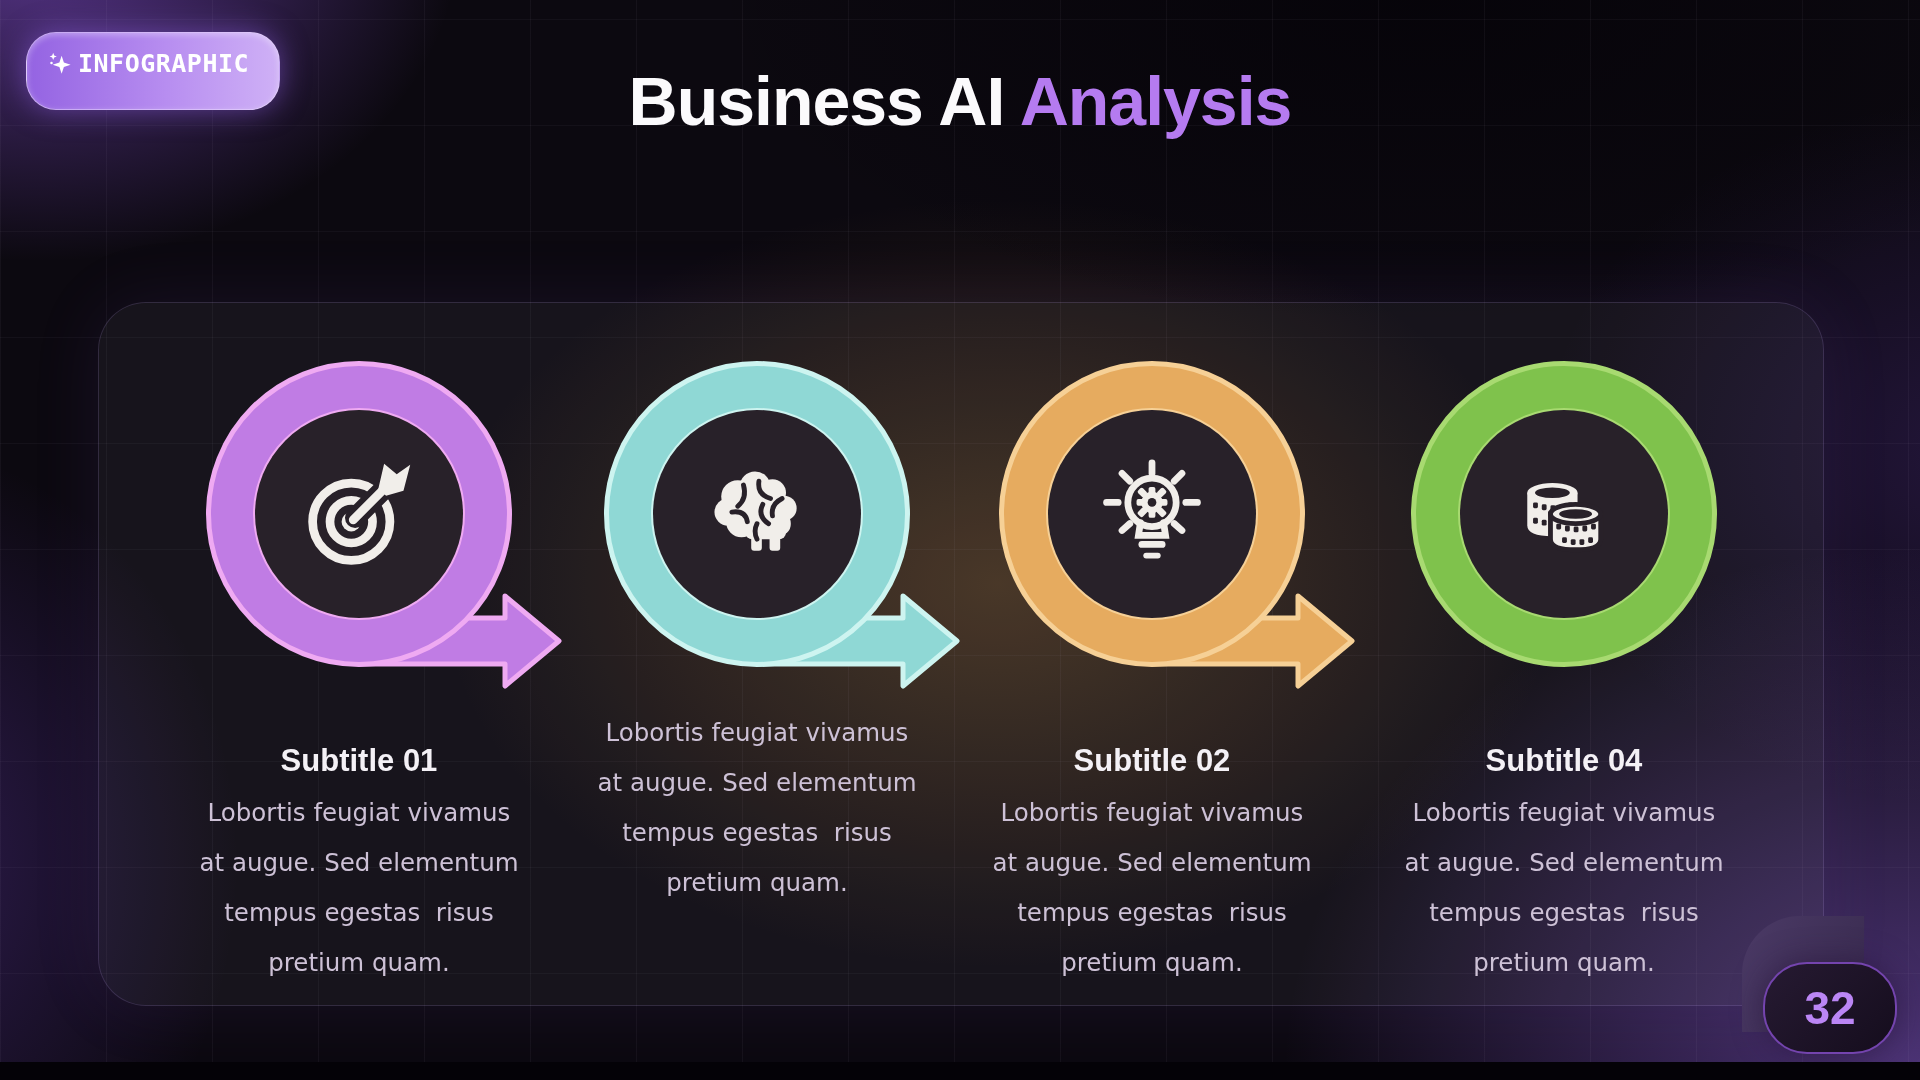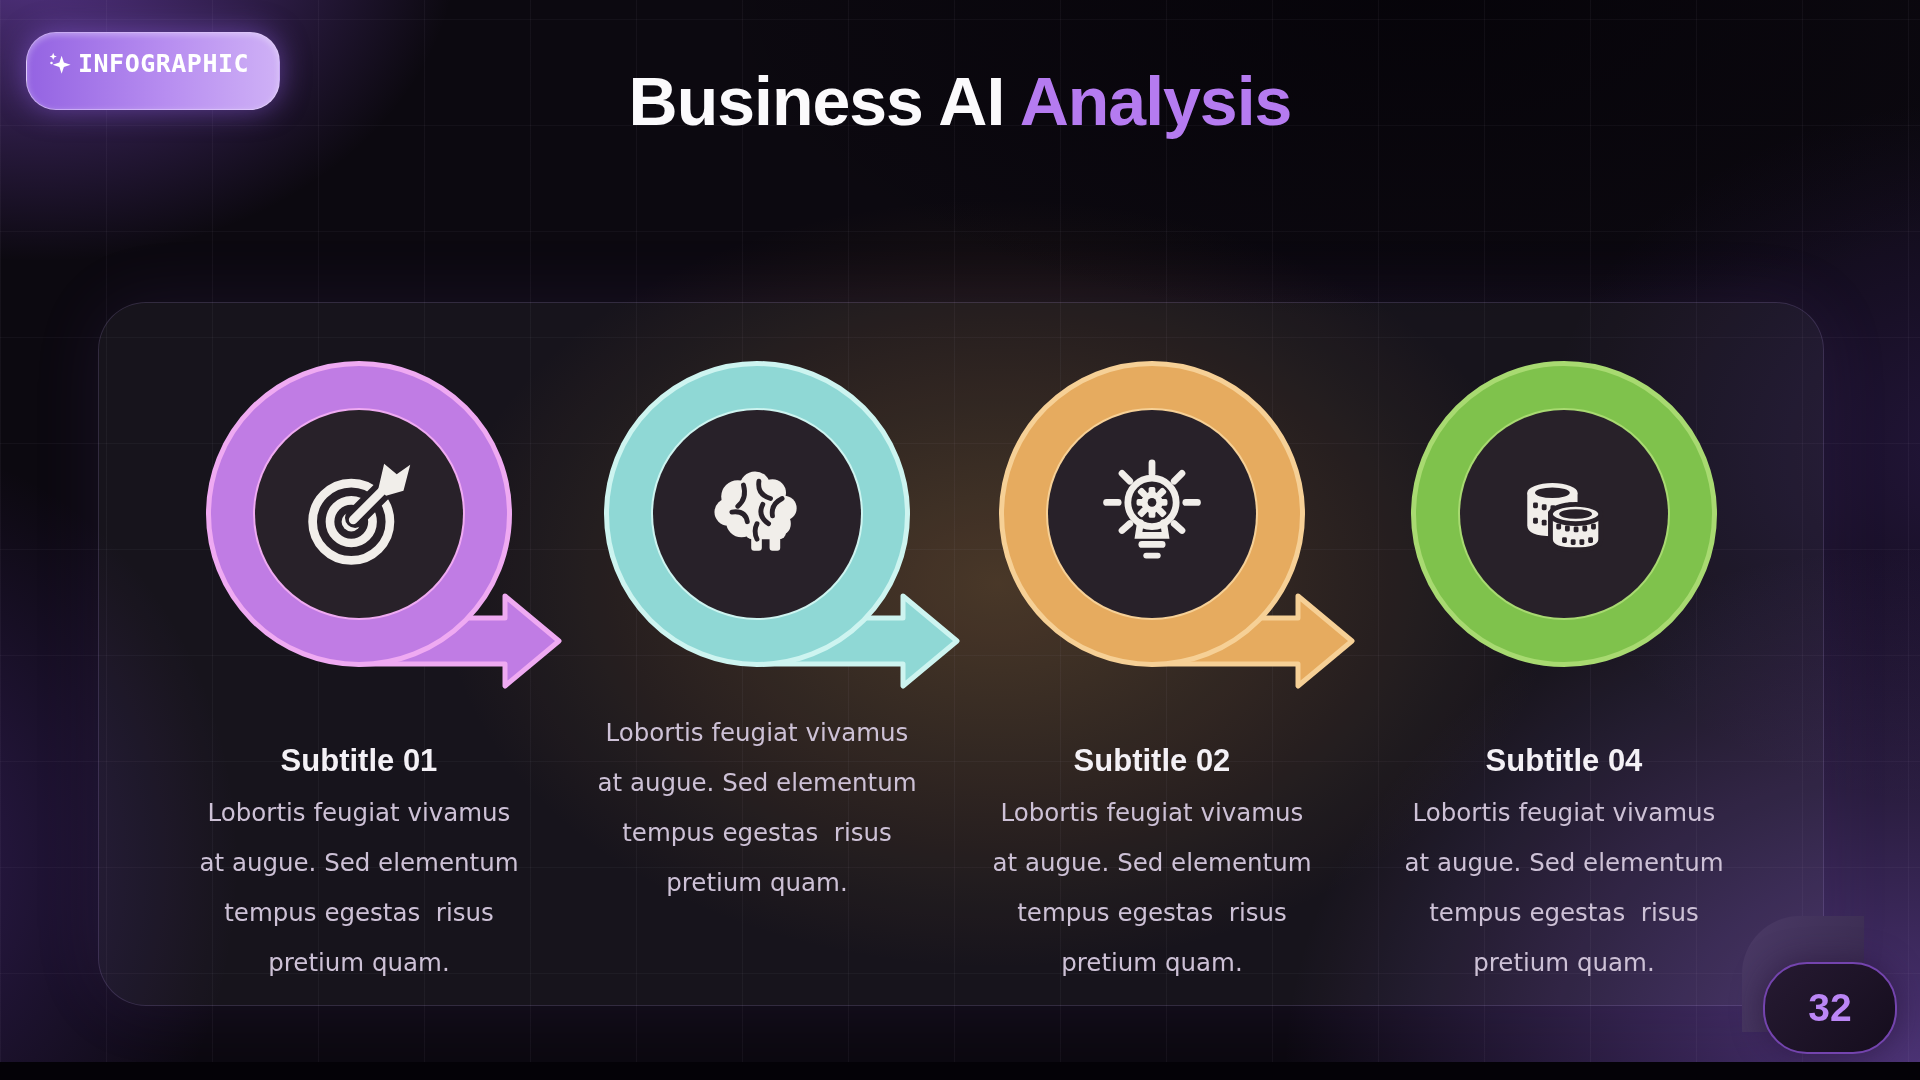--- a/index.html
+++ b/index.html
@@ -46,21 +46,21 @@
   .no-arrow .tail{display:none;}
   .subtitle{margin-top:44px;font-size:31px;font-weight:700;color:#f4f1f6;}
   .desc{margin-top:14px;font-size:24.5px;line-height:39px;color:#cdc1d6;
     font-family:"DejaVu Sans", sans-serif;}
   .desc span{display:block;white-space:pre-wrap;margin-top:11px;}
   
   .pill{position:absolute;left:1763px;top:962px;width:130px;height:88px;border-radius:44px;
     background:linear-gradient(135deg,#261a32 0%,#150d1d 100%);
     border:2px solid #7444ae;display:flex;align-items:center;justify-content:center;
     box-shadow:0 0 30px rgba(40,20,60,.6);}
-  .pill-num{font-size:39px;font-weight:700;color:#bb86f5;}
+  .pill-num{font-size:46px;font-weight:700;color:#bb86f5;}
   .bottom-strip{position:absolute;left:0;top:1062px;width:1920px;height:18px;background:#040207;}
   .icon-white{fill:#f1eeea;}
   .icon-dark{fill:#282129;}
   .icon-stroke{stroke:#f1eeea;fill:none;stroke-linecap:round;}
   .icon-dstroke{stroke:#282129;fill:none;stroke-linecap:round;}
 </style>
 </head>
 <body>
 
 <div class="stage">

